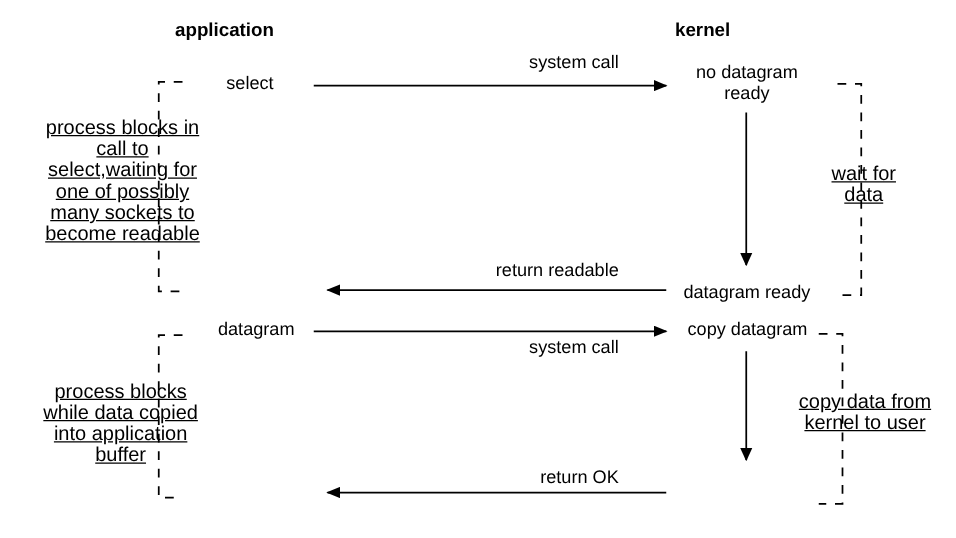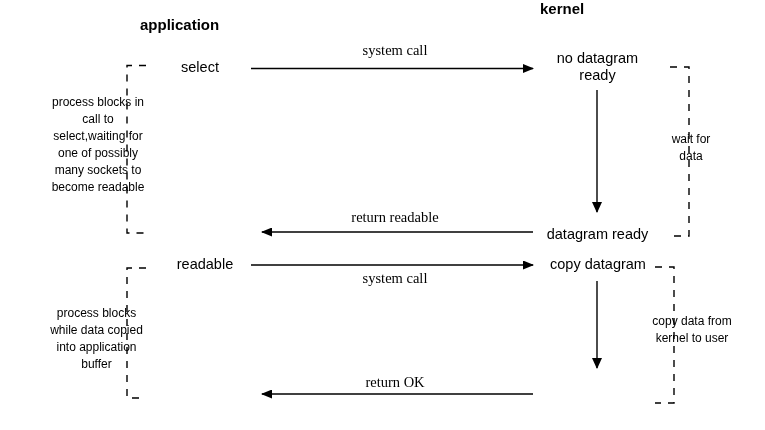--- a/index.html
+++ b/index.html
@@ -26,55 +26,55 @@
     text-align: center;
   }
   .hdr {
     position: absolute;
     font-size: 15px;
     font-weight: bold;
     color: #000;
   }
   .note {
     position: absolute;
-    font-size: 12px;
+    font-size: 16px;
     line-height: 17px;
     text-align: center;
     white-space: pre-line;
     color: #000;
+    text-decoration: underline;
   }
   .arrow-label {
     position: absolute;
     font-size: 14.5px;
     line-height: 17px;
-    text-align: center;
+    text-align: right;
     color: #000;
-    font-family: Liberation Serif, serif;
   }
   svg.layer {
     position: absolute;
     left: 0;
     top: 0;
     width: 765px;
     height: 430px;
     pointer-events: none;
   }
 </style>
 </head>
 <body>
 
 <div id="diagram">
 
   <div class="hdr" style="left:140px; top:16px; width:120px;">application</div>
 
-  <div class="hdr" style="left:540px; top:0; width:120px;">kernel</div>
+  <div class="hdr" style="left:540px; top:16px; width:120px;">kernel</div>
 
   <div class="lbl" style="left:150px; top:59px; width:100px;">select</div>
 
-  <div class="lbl" style="left:150px; top:256px; width:110px;">readable</div>
+  <div class="lbl" style="left:150px; top:256px; width:110px;">datagram</div>
 
 
   <div class="note" style="left:8px; top:94px; width:180px;">process blocks in
 call to
 select,waiting for
 one of possibly
 many sockets to
 become readable</div>
 
   <div class="note" style="left:14px; top:305px; width:165px;">process blocks

